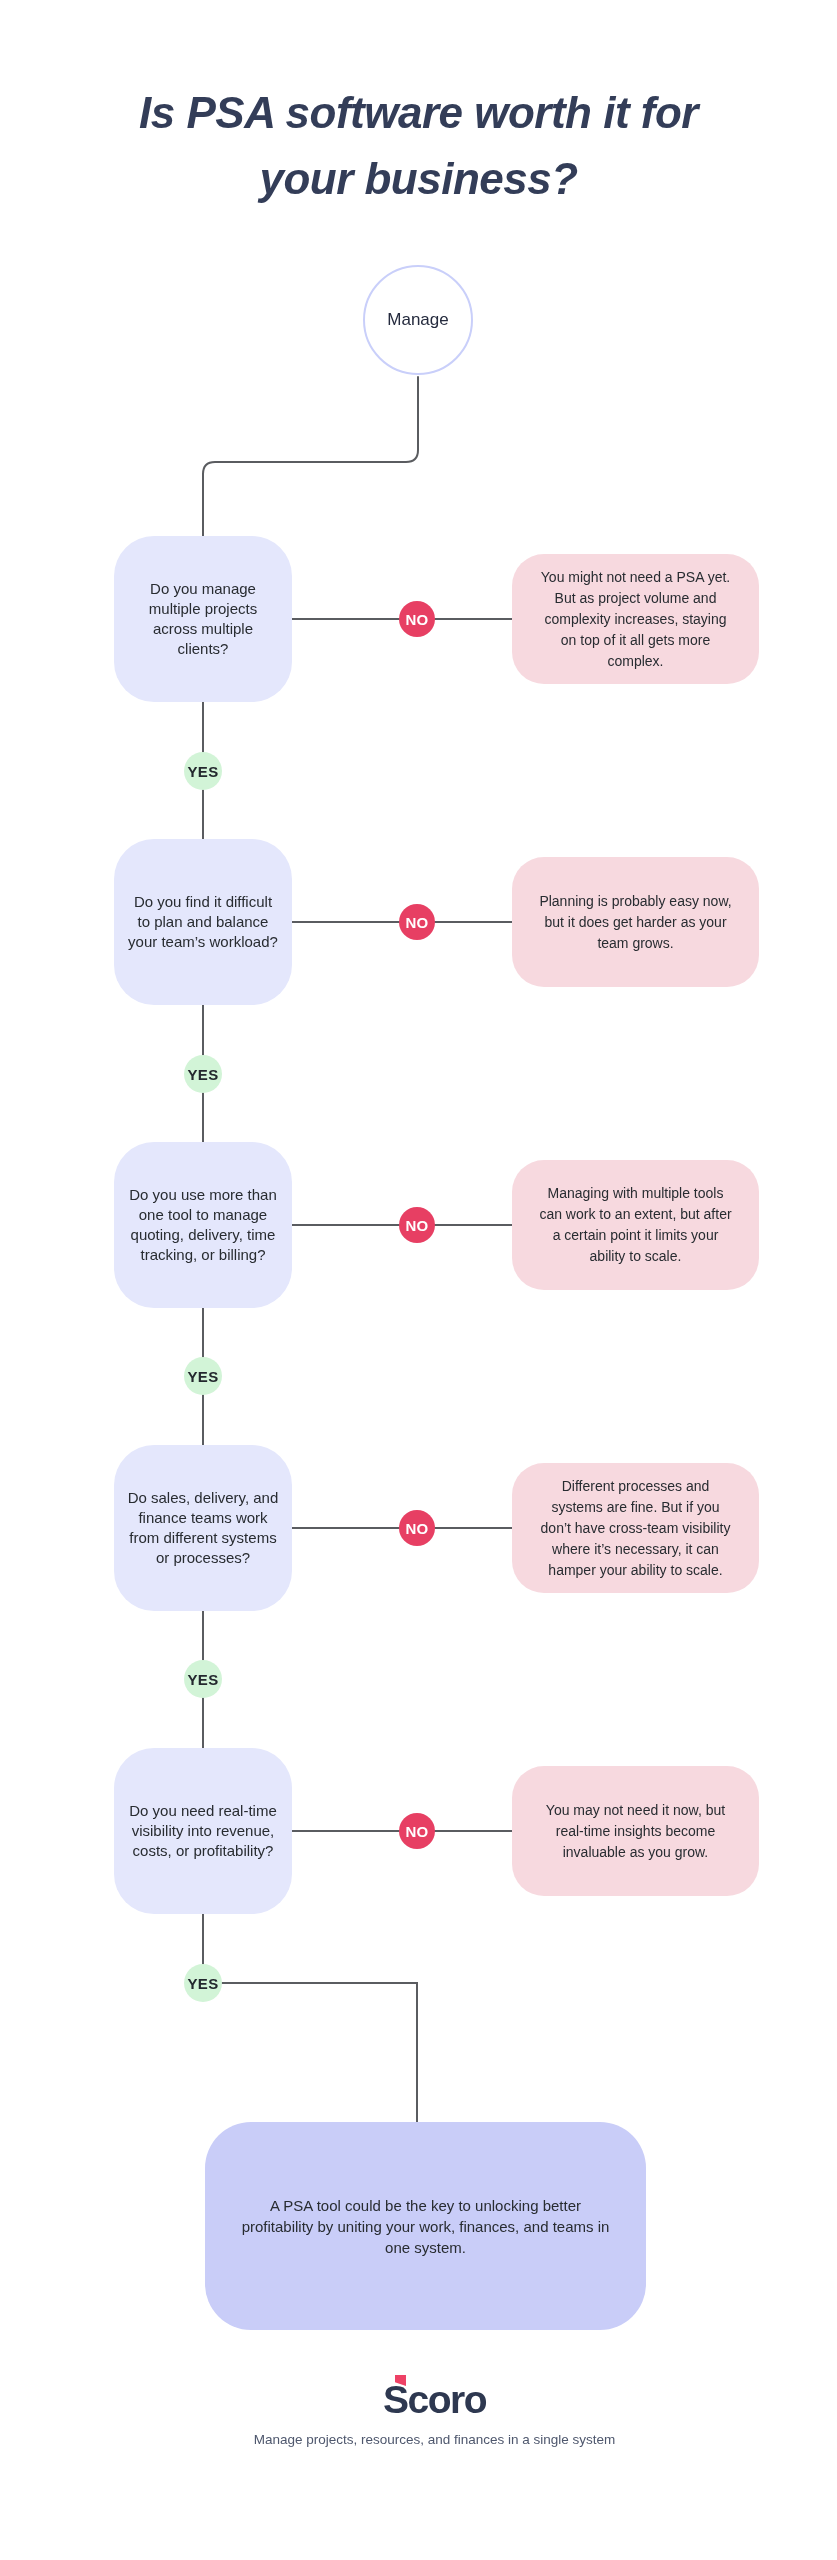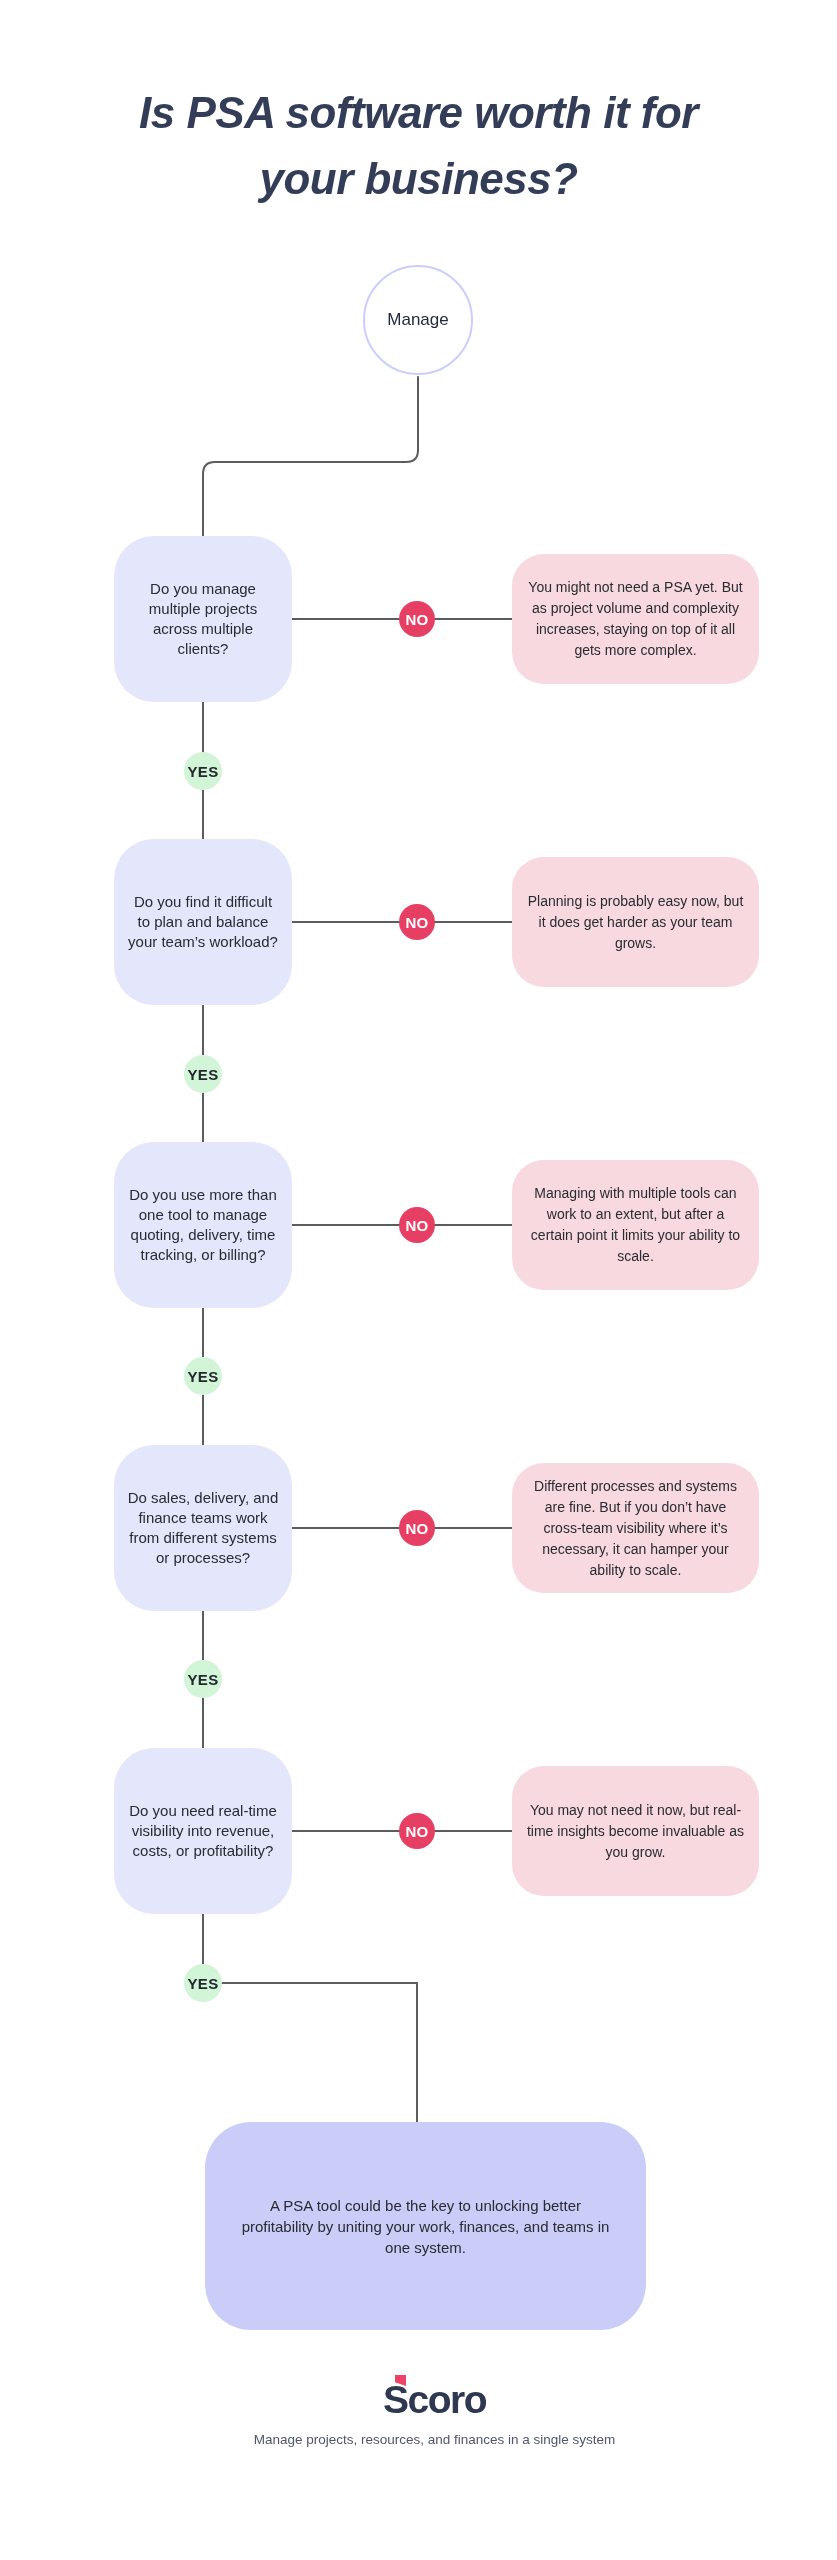--- a/index.html
+++ b/index.html
@@ -84,21 +84,21 @@
     position: absolute;
     left: 512px;
     width: 247px;
     min-height: 130px;
     background: var(--answer_box_bg, #f7d9df);
     border-radius: 32px;
     display: flex;
     align-items: center;
     justify-content: center;
     box-sizing: border-box;
-    padding: 12px 12px;
+    padding: 12px 23px;
     transform: translateY(-50%);
     z-index: 2;
   }
   .pbox p { font-size: 14px; line-height: 21px; }
   .p1 { top: 619px; }
   .p2 { top: 922px; }
   .p3 { top: 1225px; }
   .p4 { top: 1528px; }
   .p5 { top: 1831px; }
   .badge {

